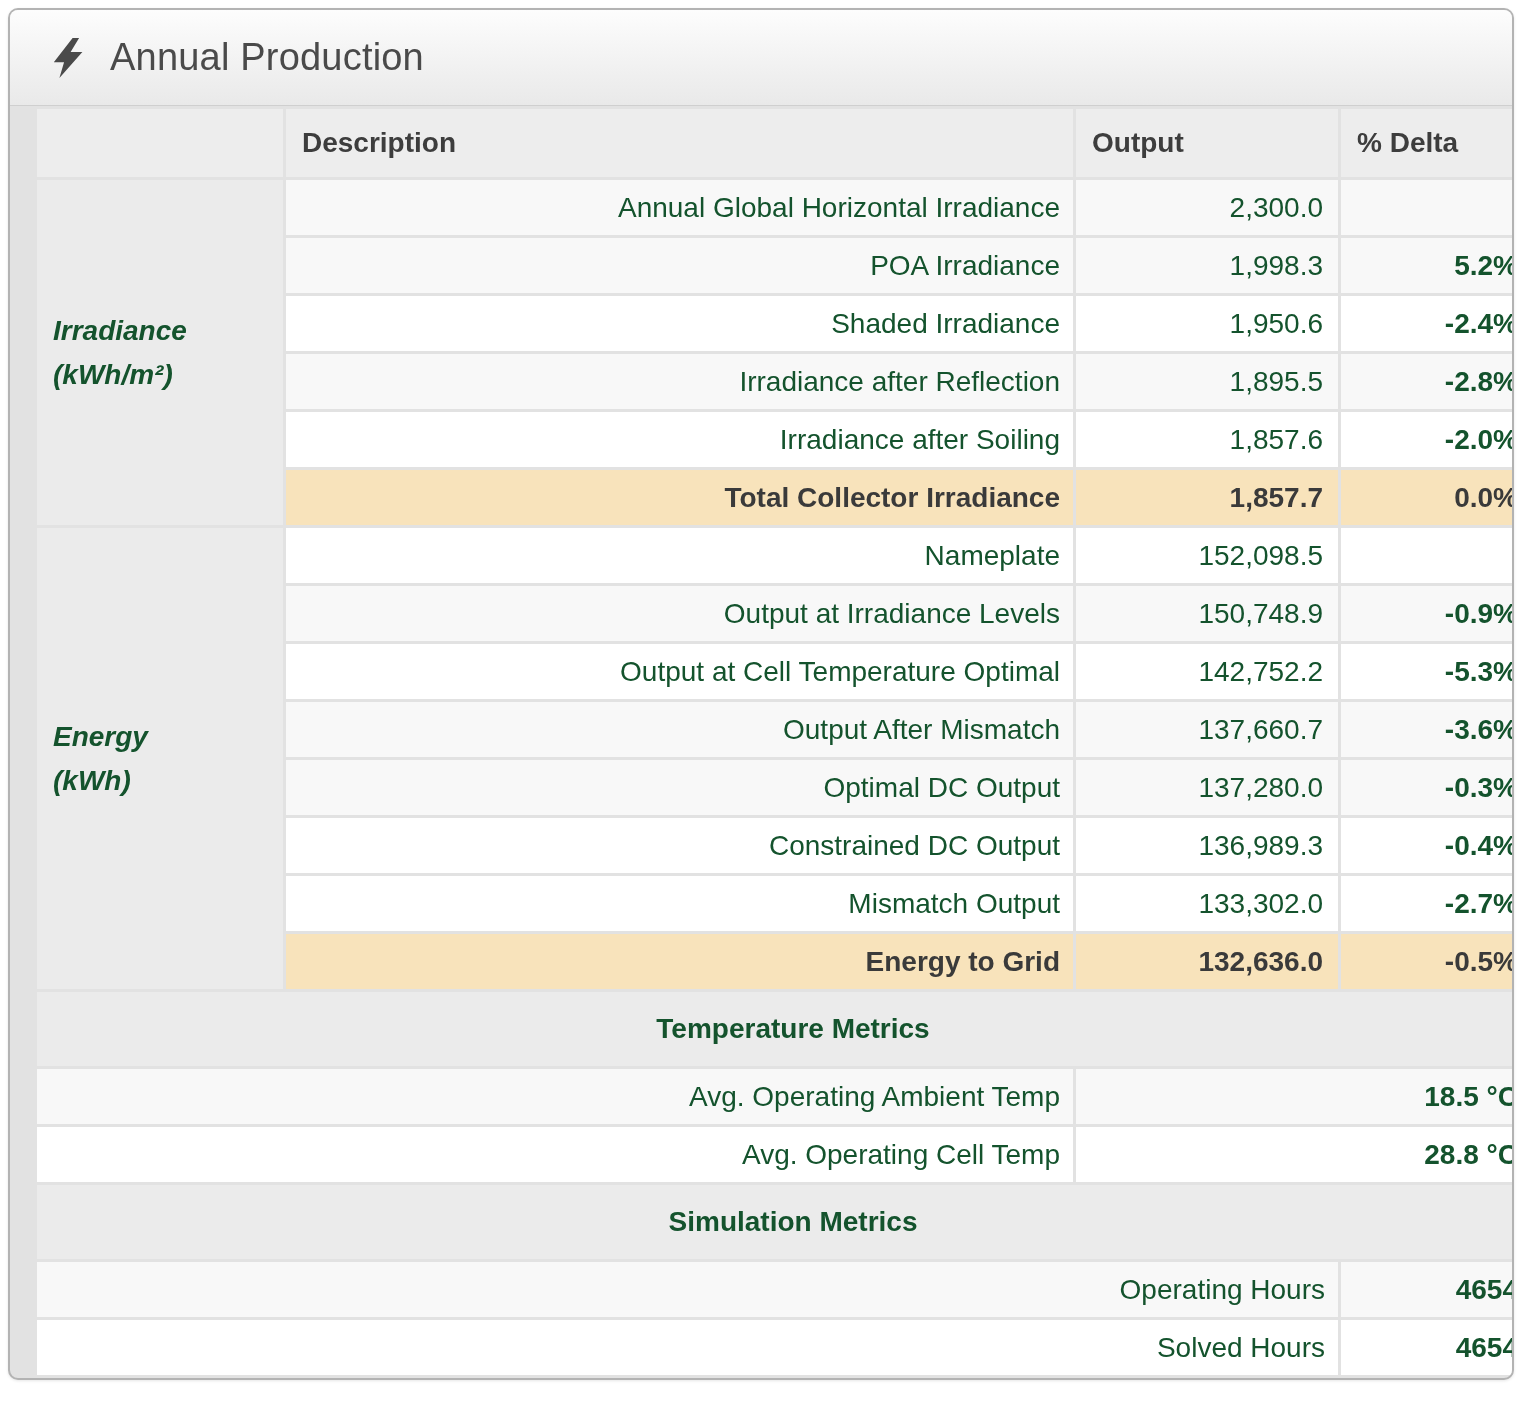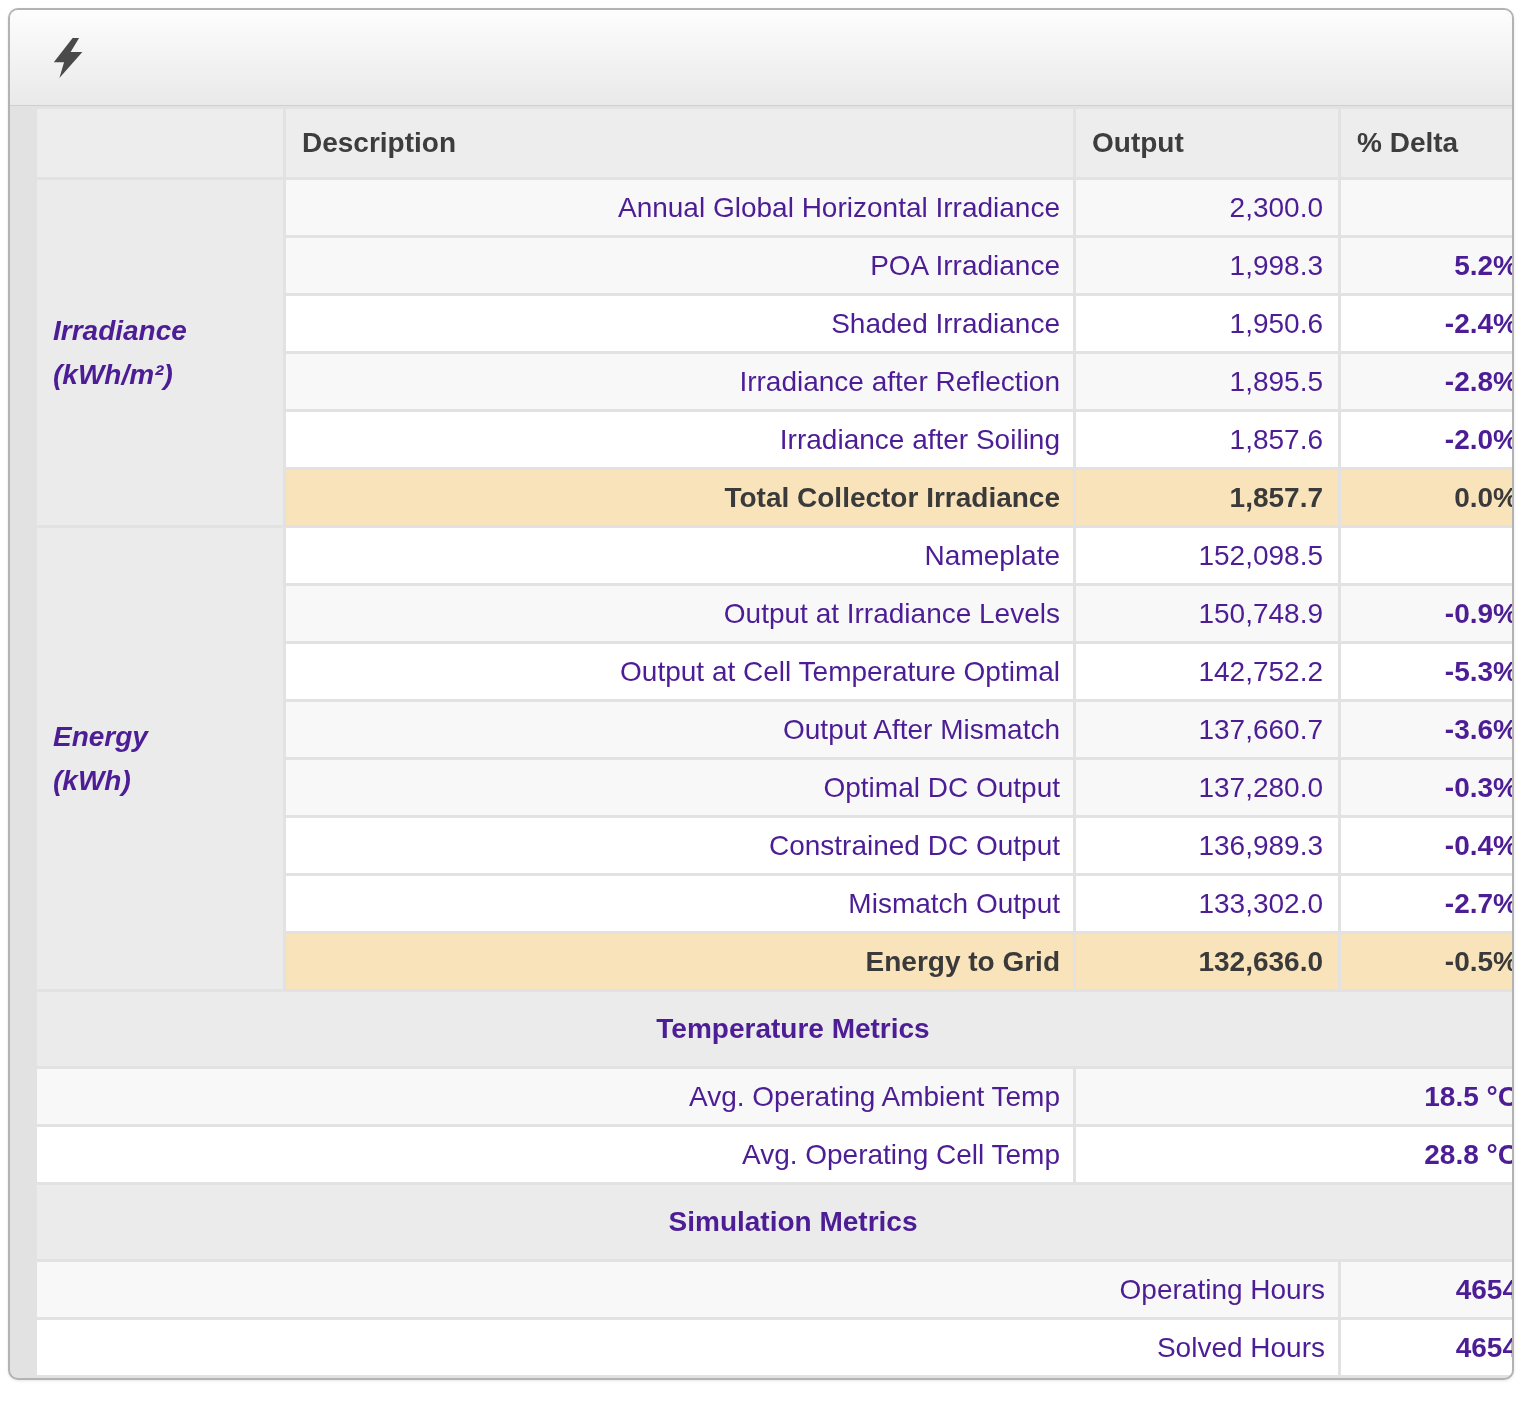--- a/index.html
+++ b/index.html
@@ -55,21 +55,21 @@
     font-size: 28px;
     text-align: left;
     height: 68px;
     padding: 0 0 0 16px;
   }
   td {
     font-size: 28px;
     height: 55px;
     padding: 0;
     background: #ffffff;
-    color: #4c1d95;
+    color: #14532d;
   }
   tr.shade td { background: #f8f8f8; }
   tr.hl td {
     background: var(--hl, #f8e3bb);
     font-weight: bold;
     color: #3a3a3a;
   }
   td.group-cell, tr.shade td.group-cell, tr.hl td.group-cell {
     background: #ebebeb;
     font-weight: bold;
@@ -94,20 +94,21 @@
 </head>
 <body>
 
 <div class="panel">
   <div class="panel-header">
     <span class="bolt">
       <svg viewBox="0 0 12 16" aria-hidden="true">
         <polygon points="7,0 0.5,9.7 4.6,9.7 3.4,16 11.5,5.6 6.8,5.6 9.6,0" fill="#4a4a4a"></polygon>
       </svg>
     </span>
+    <span class="panel-title">Annual Production</span>
   </div>
 
   <table class="report">
     <colgroup>
       <col class="c-group">
         <col class="c-desc">
         <col class="c-out">
         <col class="c-delta">
     </colgroup>
     <thead>

